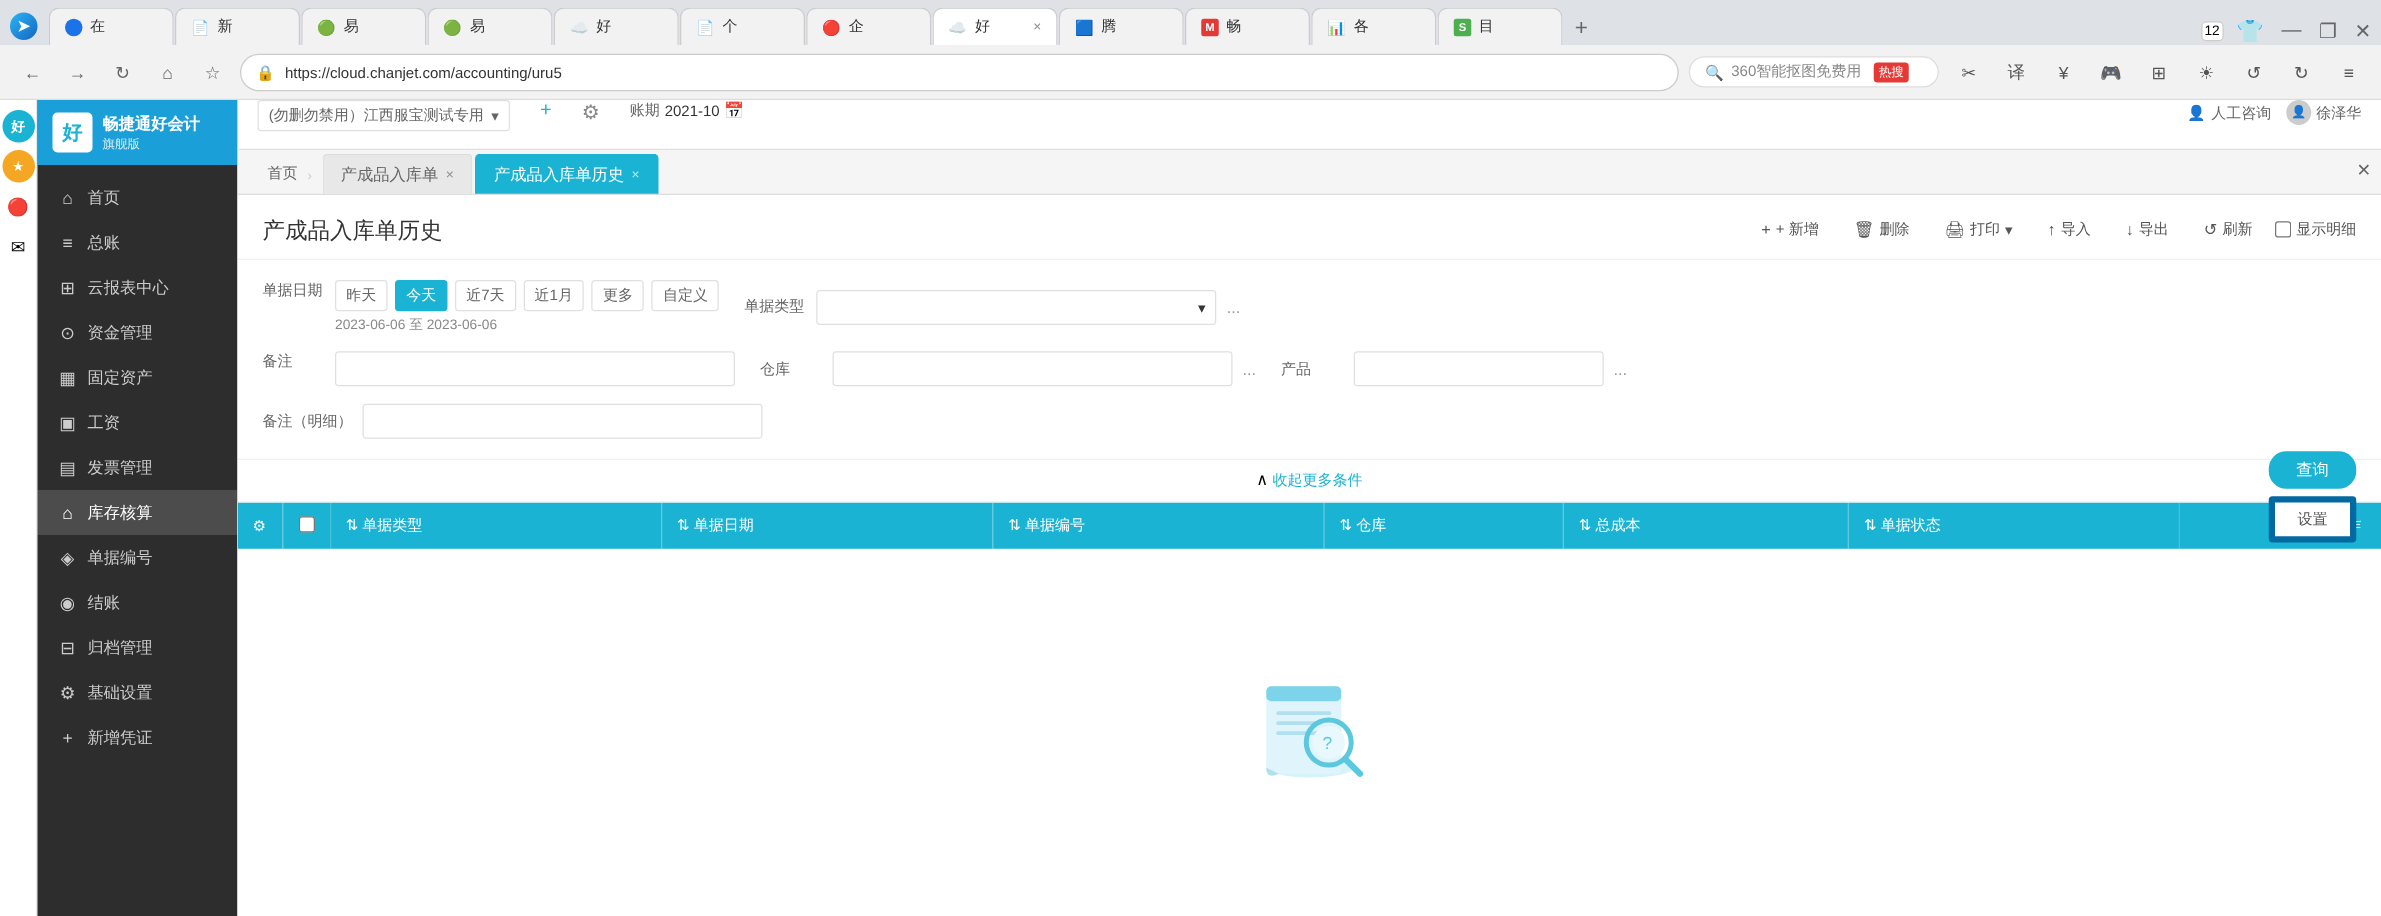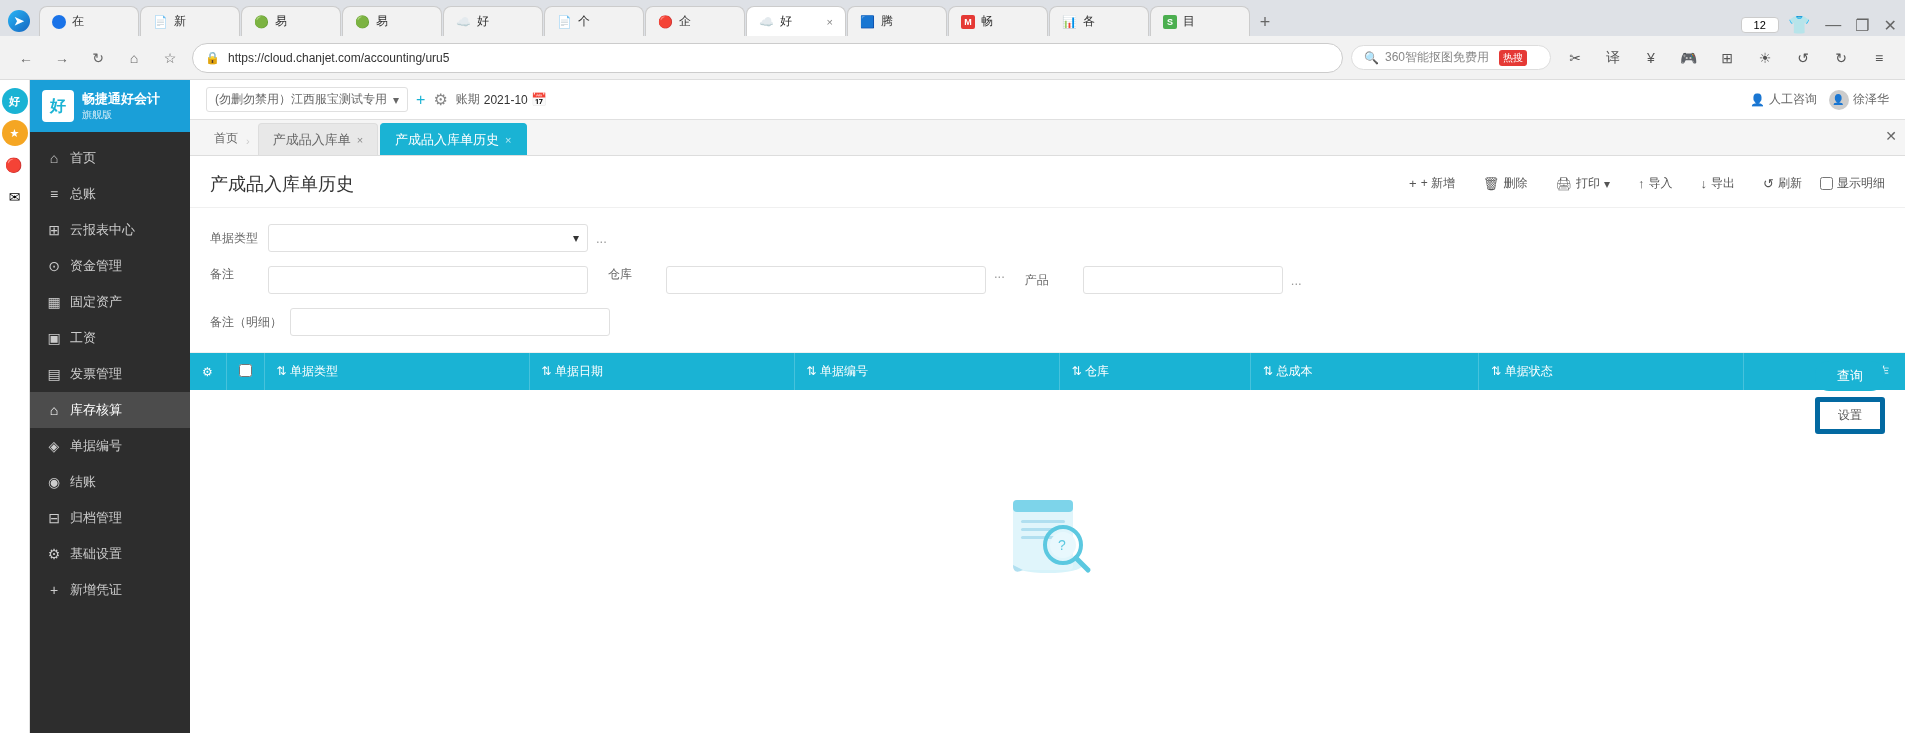--- a/index.html
+++ b/index.html
@@ -33,21 +33,21 @@
     .sidebar-logo { width: 32px; height: 32px; background: #fff; border-radius: 4px; display: flex; align-items: center; justify-content: center; }
     .sidebar-nav { flex: 1; padding: 8px 0; }
     .nav-item { display: flex; align-items: center; gap: 8px; padding: 9px 16px; color: #ccc; cursor: pointer; font-size: 13px; }
     .nav-item.active { background: rgba(255,255,255,0.15); color: #fff; }
     .nav-item .nav-icon { width: 16px; height: 16px; display: flex; align-items: center; justify-content: center; font-size: 14px; flex-shrink: 0; }
 
     
     .content-area { flex: 1; background: #f5f5f5; display: flex; flex-direction: column; overflow: hidden; }
 
     
-    .content-header { background: #fff; height: 40px; display: flex; align-items: center; padding: 0 16px; gap: 8px; border-bottom: 1px solid #e0e0e0; }
+    .content-header { background: #fff; height: 40px; display: flex; align-items: flex-start; padding: 0 16px; gap: 24px; border-bottom: 1px solid #e0e0e0; }
     .company-select { display: flex; align-items: center; gap: 6px; color: #666; font-size: 12px; cursor: pointer; border: 1px solid #e0e0e0; padding: 3px 8px; border-radius: 3px; }
     .period-label { font-size: 12px; color: #666; }
     .period-value { color: #333; font-size: 12px; }
     .header-right { margin-left: auto; display: flex; align-items: center; gap: 12px; }
     .service-btn { display: flex; align-items: center; gap: 4px; color: #666; font-size: 12px; cursor: pointer; }
     .user-info { display: flex; align-items: center; gap: 4px; color: #666; font-size: 12px; cursor: pointer; }
     .page-tab { height: 32px; padding: 0 14px; display: flex; align-items: center; gap: 6px; font-size: 13px; color: #666; cursor: pointer; border: 1px solid #ddd; border-bottom: none; border-radius: 4px 4px 0 0; background: #e8e8e8; margin-right: 2px; }
     .page-tab.active { background: #1ab3d4; color: #fff; border-color: #1ab3d4; }
     .page-tab-close { font-size: 11px; cursor: pointer; opacity: 0.7; }
 
@@ -150,21 +150,21 @@
       <span style="overflow:hidden;text-overflow:ellipsis;max-width:80px;">各</span>
     </div>
     <div class="tab">
       <span style="width:14px;height:14px;background:#4caf50;border-radius:2px;display:inline-flex;align-items:center;justify-content:center;color:#fff;font-size:9px;font-weight:bold;">S</span>
       <span style="overflow:hidden;text-overflow:ellipsis;max-width:80px;">目</span>
     </div>
 
     <div class="tab-add">+</div>
 
     <div class="tab-controls">
-      <div style="background:#fff;border:1px solid #ccc;border-radius:4px;padding:1px 12px;font-size:11px;cursor:pointer;">12</div>
+      <div style="background:#fff;border:1px solid #ccc;border-radius:4px;padding:1px 2px;font-size:11px;cursor:pointer;">12</div>
       <div style="font-size:18px;cursor:pointer;color:#666;padding:0 4px;">👕</div>
       <div style="font-size:16px;cursor:pointer;color:#666;padding:0 4px;">—</div>
       <div style="font-size:16px;cursor:pointer;color:#666;padding:0 4px;">❐</div>
       <div style="font-size:16px;cursor:pointer;color:#666;padding:0 4px;">✕</div>
     </div>
   </div>
 
   <div class="browser-toolbar">
     <div class="nav-btn">←</div>
     <div class="nav-btn">→</div>
@@ -360,39 +360,53 @@
               <input type="checkbox" style="cursor: pointer;">
               <span>显示明细</span>
             </div>
           </div>
         </div>
 
         <div class="filter-area">
 
           <div class="filter-row">
 
+            <div style="display:flex;align-items:flex-start;gap:8px;">
+              <span class="filter-label">单据日期</span>
+              <div>
+                <div class="date-filter">
+                  <button class="date-btn">昨天</button>
+                  <button class="date-btn active">今天</button>
+                  <button class="date-btn">近7天</button>
+                  <button class="date-btn">近1月</button>
+                  <button class="date-btn">更多</button>
+                  <button class="date-btn">自定义</button>
+                </div>
+                <div style="color:#888;font-size:11px;margin-top:3px;">2023-06-06 至 2023-06-06</div>
+              </div>
+            </div>
 
             <div style="display:flex;align-items:center;gap:8px;">
               <span class="filter-label">单据类型</span>
               <div class="filter-select" style="width:320px;">
                 <span></span>
                 <span>▾</span>
               </div>
               <span style="color:#999;font-size:13px;cursor:pointer;">...</span>
             </div>
 
           </div>
 
           <div class="filter-row">
             <div style="display:flex;align-items:flex-start;gap:8px;">
               <span class="filter-label">备注</span>
               <input class="filter-input" type="text" style="width: 320px;">
             </div>
 
-            <div style="display:flex;align-items:flex-start;gap:8px;">
+            <div style="display:flex;align-items:center;gap:8px;">
               <span class="filter-label">仓库</span>
               <div class="filter-select" style="width:320px;">
                 <span></span>
               </div>
               <span style="color:#999;font-size:13px;cursor:pointer;">...</span>
             </div>
 
             <div style="display:flex;align-items:center;gap:8px;">
               <span class="filter-label">产品</span>
               <div class="filter-select" style="width:200px;">
@@ -403,20 +417,24 @@
           </div>
 
           <div class="filter-third-row">
             <div style="display:flex;align-items:center;gap:8px;">
               <span class="filter-label" style="min-width:60px;">备注（明细）</span>
               <input class="filter-input" type="text" style="width: 320px;">
             </div>
           </div>
         </div>
 
+        <div class="collapse-bar">
+          <span>∧</span>
+          <span class="collapse-text">收起更多条件</span>
+        </div>
 
         <div style="position:absolute;right:20px;top:205px;display:flex;flex-direction:column;gap:6px;z-index:10;">
           <button class="search-btn" style="padding:6px 20px;background:#1ab3d4;color:#fff;border:none;border-radius:14px;font-size:13px;cursor:pointer;">查询</button>
           <button class="settings-btn" style="padding:5px 18px;background:#fff;color:#555;border:5px solid #0369a1;border-radius:3px;font-size:12px;cursor:pointer;">设置</button>
         </div>
 
         <div style="overflow-x:auto;">
           <table class="data-table">
             <thead class="table-header">
               <tr>

